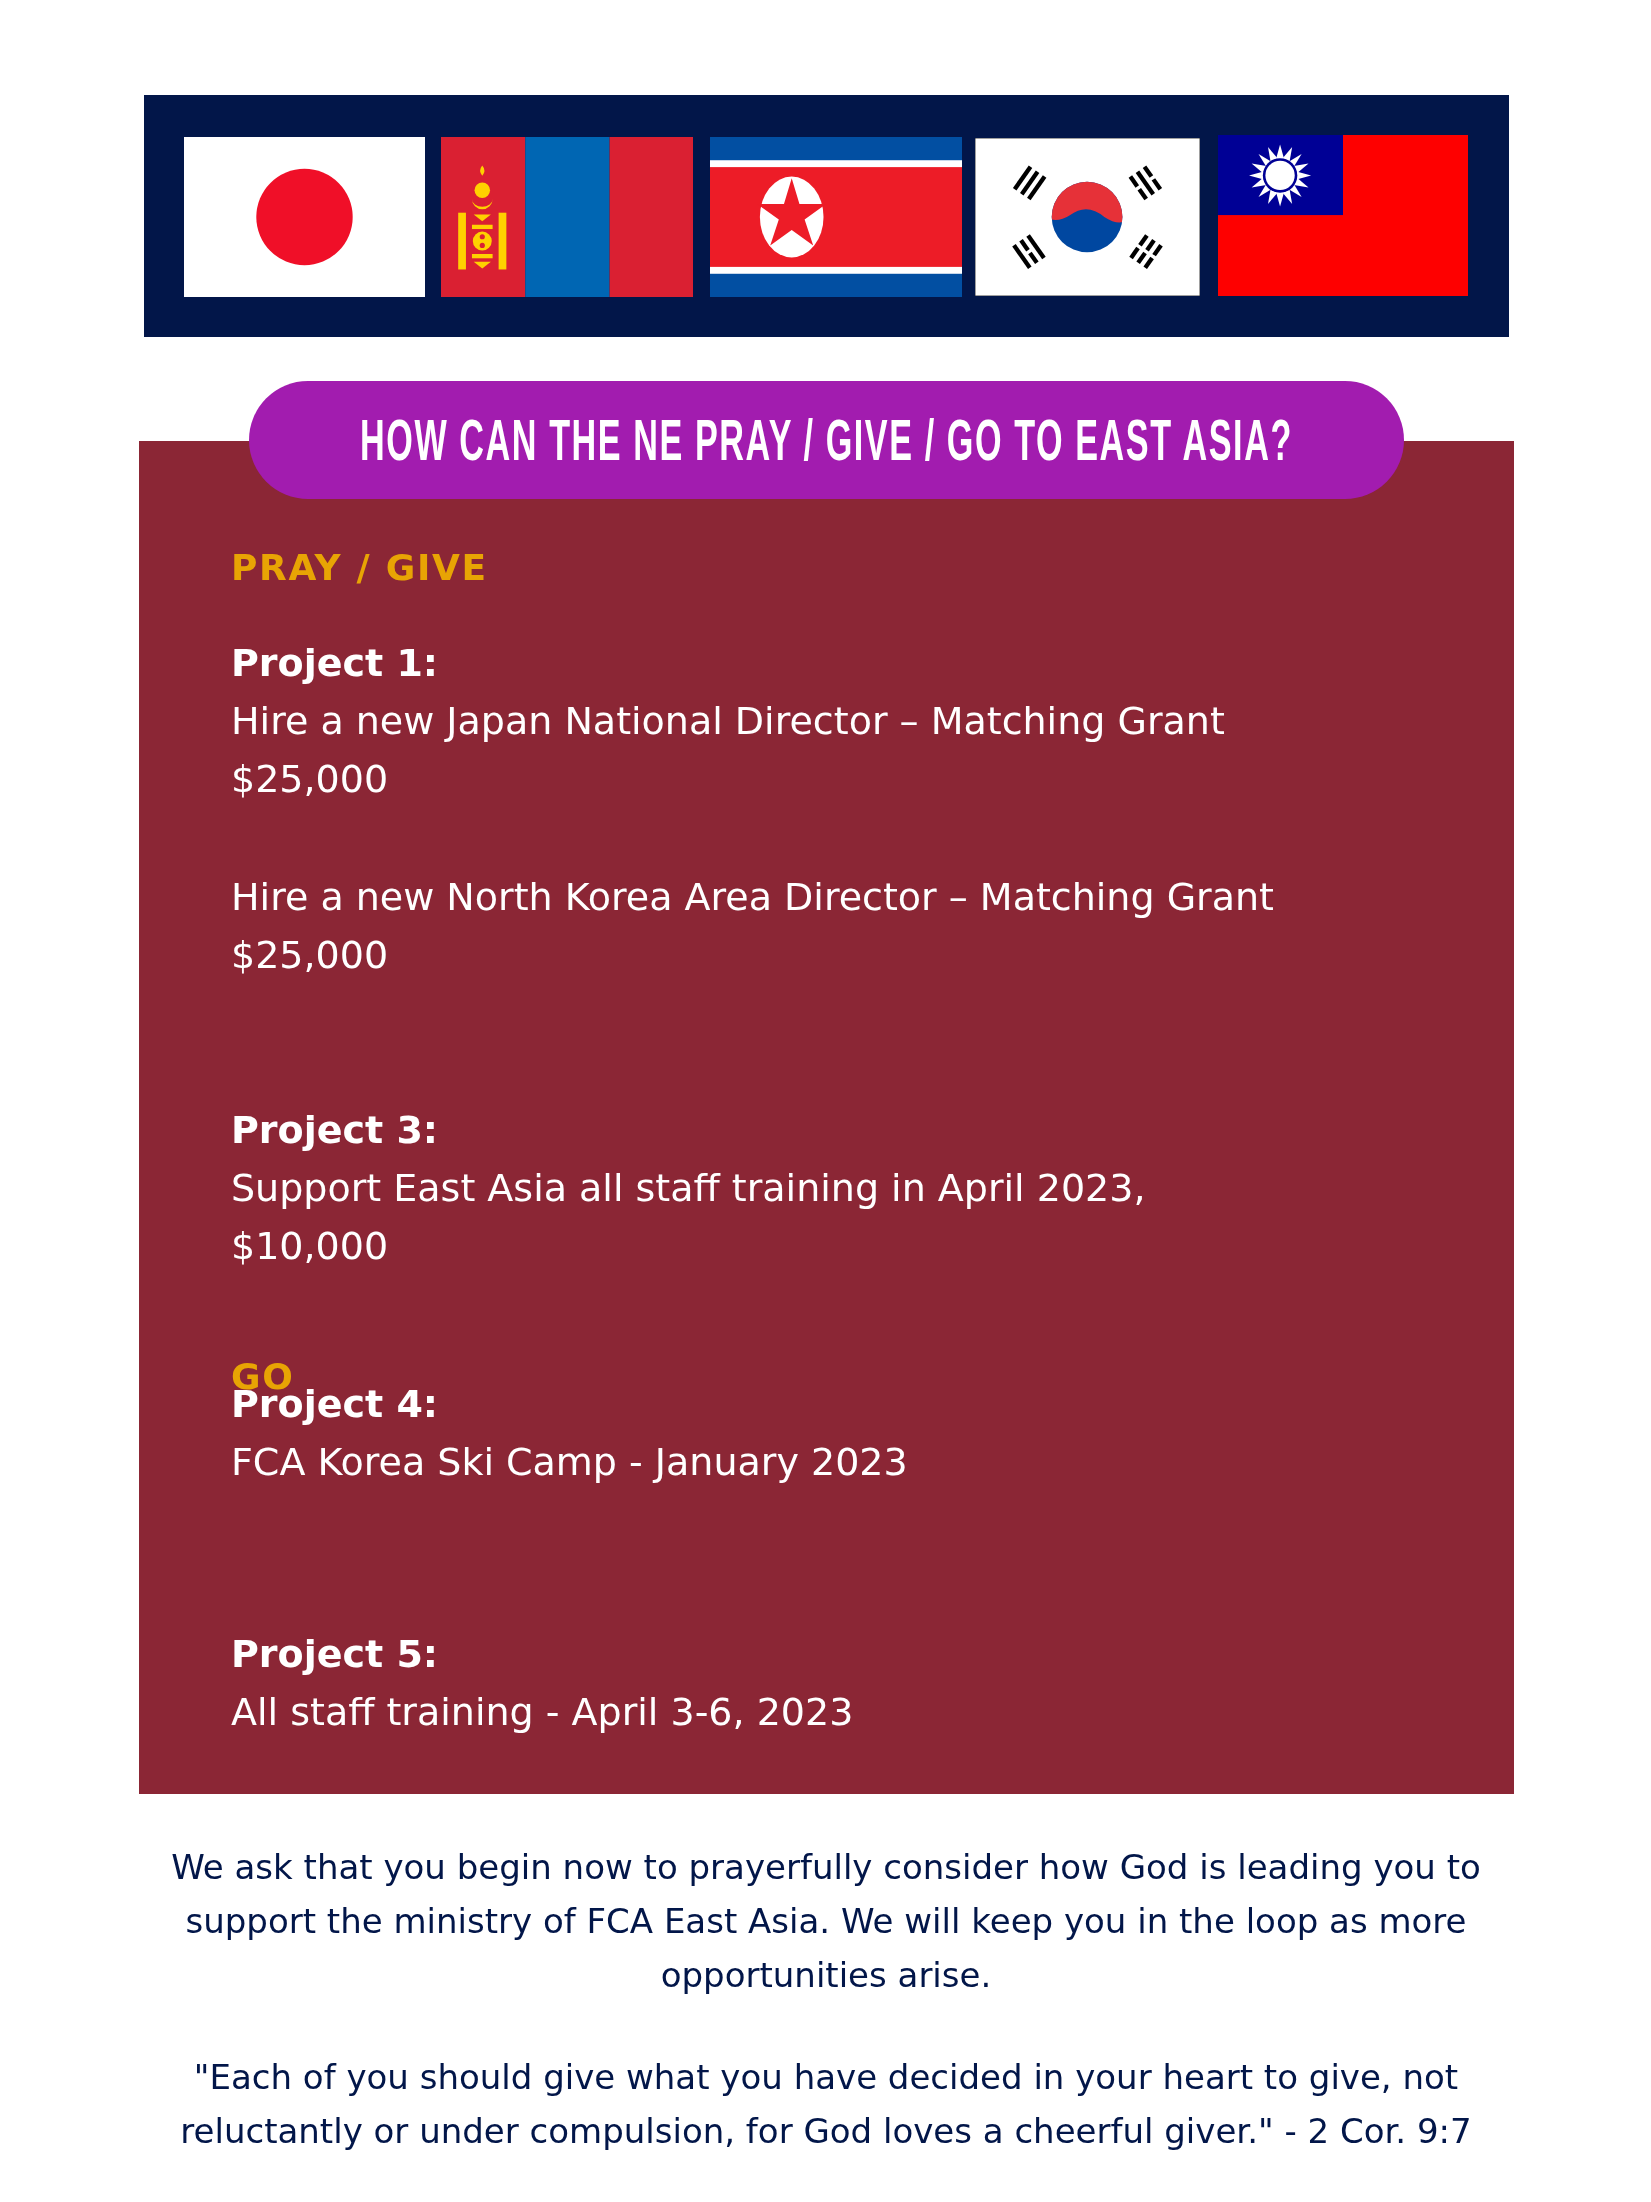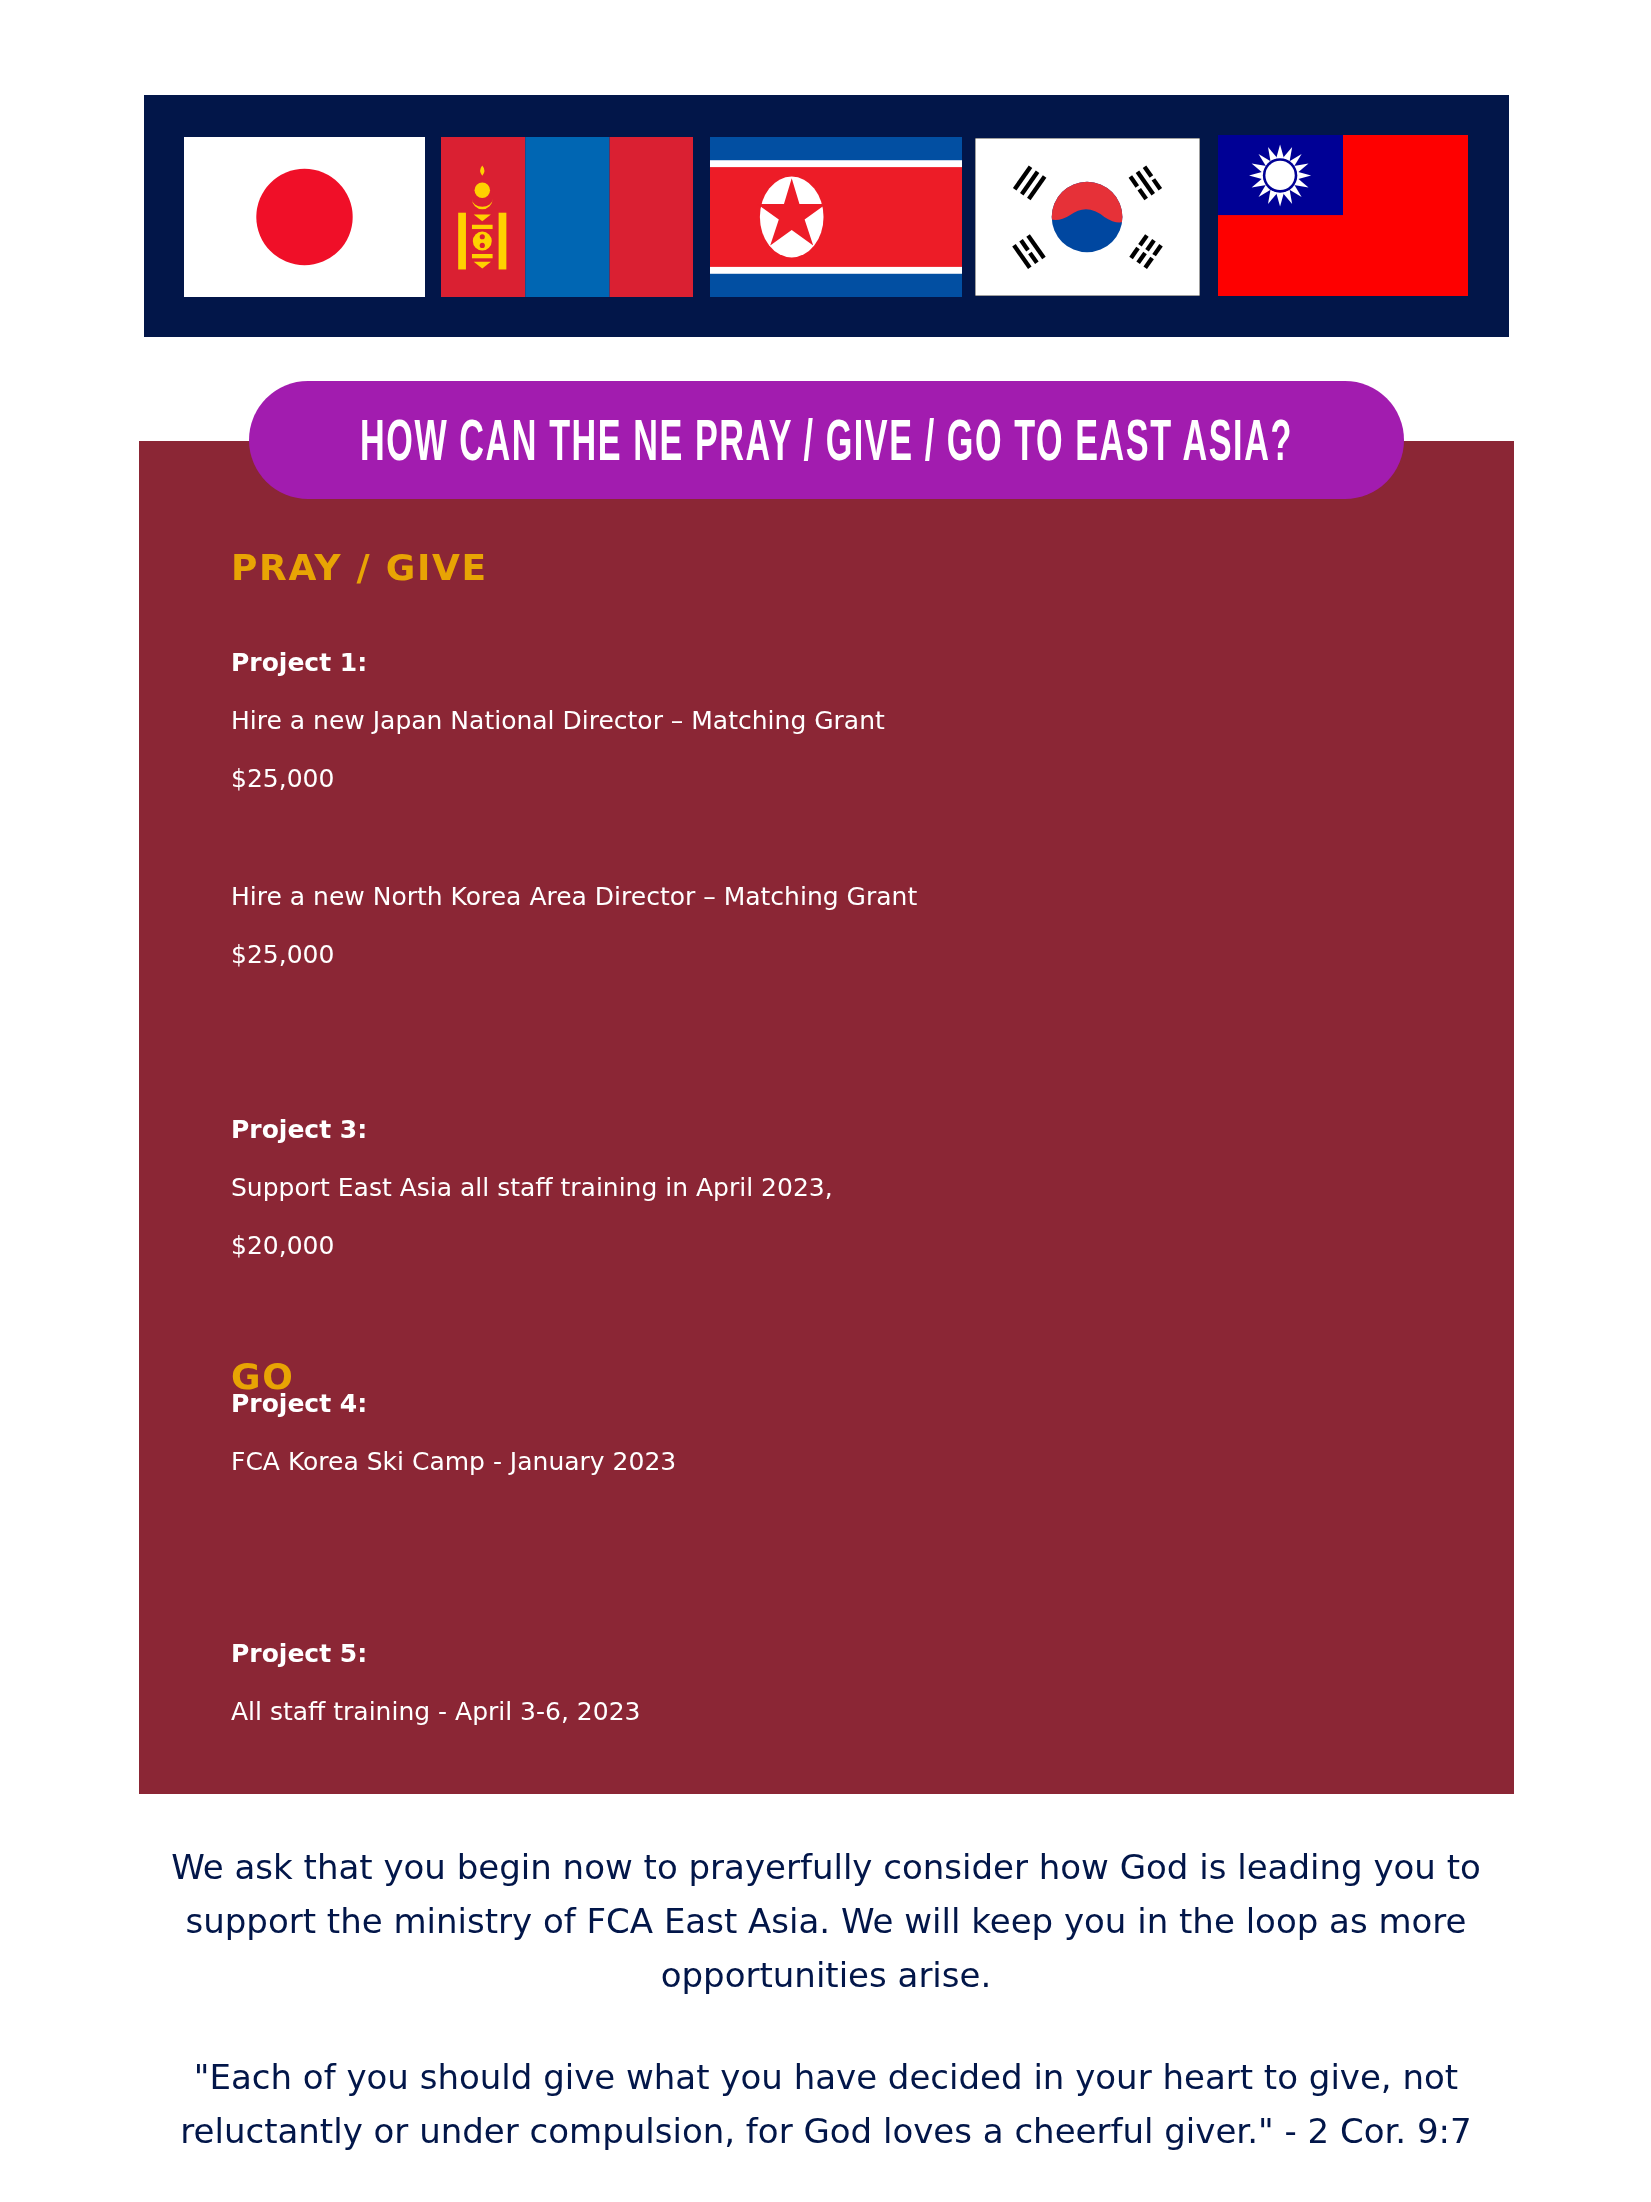--- a/index.html
+++ b/index.html
@@ -17,21 +17,21 @@
   .flag-taiwan { left: 1074px; width: 250px; top: 40px; height: 161px; }
 
   
   .panel { position: absolute; left: 139px; top: 441px; width: 1375px; height: 1353px; background: #8B2635; }
 
   
   .pill { position: absolute; left: 249px; top: 381px; width: 1155px; height: 118px; background: #a21caf; border-radius: 59px; display: flex; align-items: center; justify-content: center; overflow: hidden; }
   .pill-text { display: inline-block; color: #ffffff; font-family: "Liberation Sans", sans-serif; font-weight: 700; font-size: 57px; letter-spacing: 2.6px; white-space: nowrap; transform: scaleX(0.6); transform-origin: center; }
 
   .section-title { position: absolute; left: 231px; color: #E8A404; font-family: "DejaVu Sans", sans-serif; font-weight: 700; font-size: 36px; letter-spacing: 1.7px; line-height: 60px; white-space: nowrap; }
-  .project { position: absolute; left: 231px; color: #ffffff; font-size: 25px; line-height: 58px; white-space: nowrap; }
+  .project { position: absolute; left: 231px; color: #ffffff; font-size: 38px; line-height: 58px; white-space: nowrap; }
   .project .label { font-weight: 700; font-family: "DejaVu Sans", sans-serif; display: block; }
   .project .line { font-family: "DejaVu Sans", sans-serif; font-weight: 400; display: block; }
 
   .footer { position: absolute; left: 86px; width: 1480px; text-align: center; color: #021649; font-family: "DejaVu Sans", sans-serif; font-size: 34px; line-height: 54px; }
   .footer span { display: block; }
 </style>
 </head>
 <body>
 
 <div class="banner">
@@ -154,21 +154,21 @@
 </div>
 
 <div class="project" style="top:868px;">
   <span class="line">Hire a new North Korea Area Director – Matching Grant</span>
   <span class="line">$25,000</span>
 </div>
 
 <div class="project" style="top:1101px;">
   <span class="label">Project 3:</span>
   <span class="line">Support East Asia all staff training in April 2023,</span>
-  <span class="line">$20,000</span>
+  <span class="line">$10,000</span>
 </div>
 
 <div class="section-title" style="top:1347px;">GO</div>
 
 <div class="project" style="top:1375px;">
   <span class="label">Project 4:</span>
   <span class="line">FCA Korea Ski Camp - January 2023</span>
 </div>
 
 <div class="project" style="top:1625px;">

